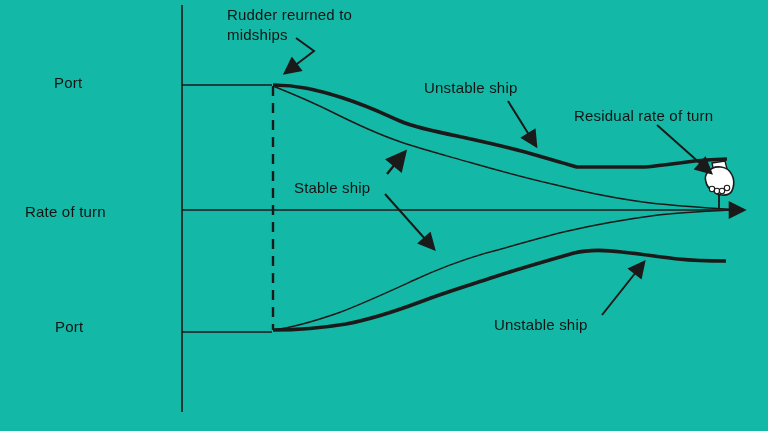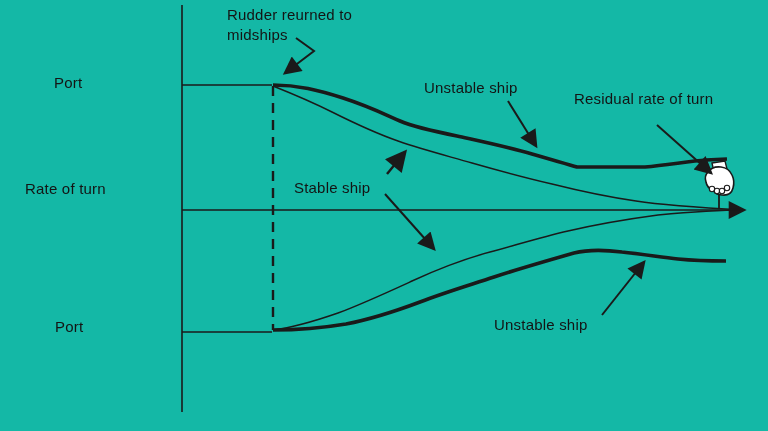--- a/index.html
+++ b/index.html
@@ -65,25 +65,25 @@
     <path d="M387,174 L405,152" fill="none" stroke="#1a1a1a" stroke-width="2.4" marker-end="url(#arr)"></path>
     <path d="M385,194 L434,249" fill="none" stroke="#1a1a1a" stroke-width="2" marker-end="url(#arr)"></path>
     <path d="M657,125 L711,173" fill="none" stroke="#1a1a1a" stroke-width="2" marker-end="url(#arr)"></path>
     <path d="M602,315 L644,262" fill="none" stroke="#1a1a1a" stroke-width="2" marker-end="url(#arr)"></path>
   </svg>
 
   <div class="lbl wrap" style="left:227px;top:5px;width:138px;">Rudder reurned to midships</div>
 
   <div class="lbl" style="left:54px;top:73px;">Port</div>
 
-  <div class="lbl" style="left:25px;top:179px;">Rate of turn</div>
+  <div class="lbl" style="left:25px;top:202px;">Rate of turn</div>
 
   <div class="lbl" style="left:55px;top:317px;">Port</div>
 
   <div class="lbl" style="left:424px;top:78px;">Unstable ship</div>
 
-  <div class="lbl" style="left:574px;top:89px;text-align:center;">Residual rate of turn</div>
+  <div class="lbl" style="left:574px;top:106px;text-align:center;">Residual rate of turn</div>
 
   <div class="lbl" style="left:294px;top:178px;text-align:center;">Stable ship</div>
 
   <div class="lbl" style="left:494px;top:315px;">Unstable ship</div>
 
 </div>
 
 </body></html>

